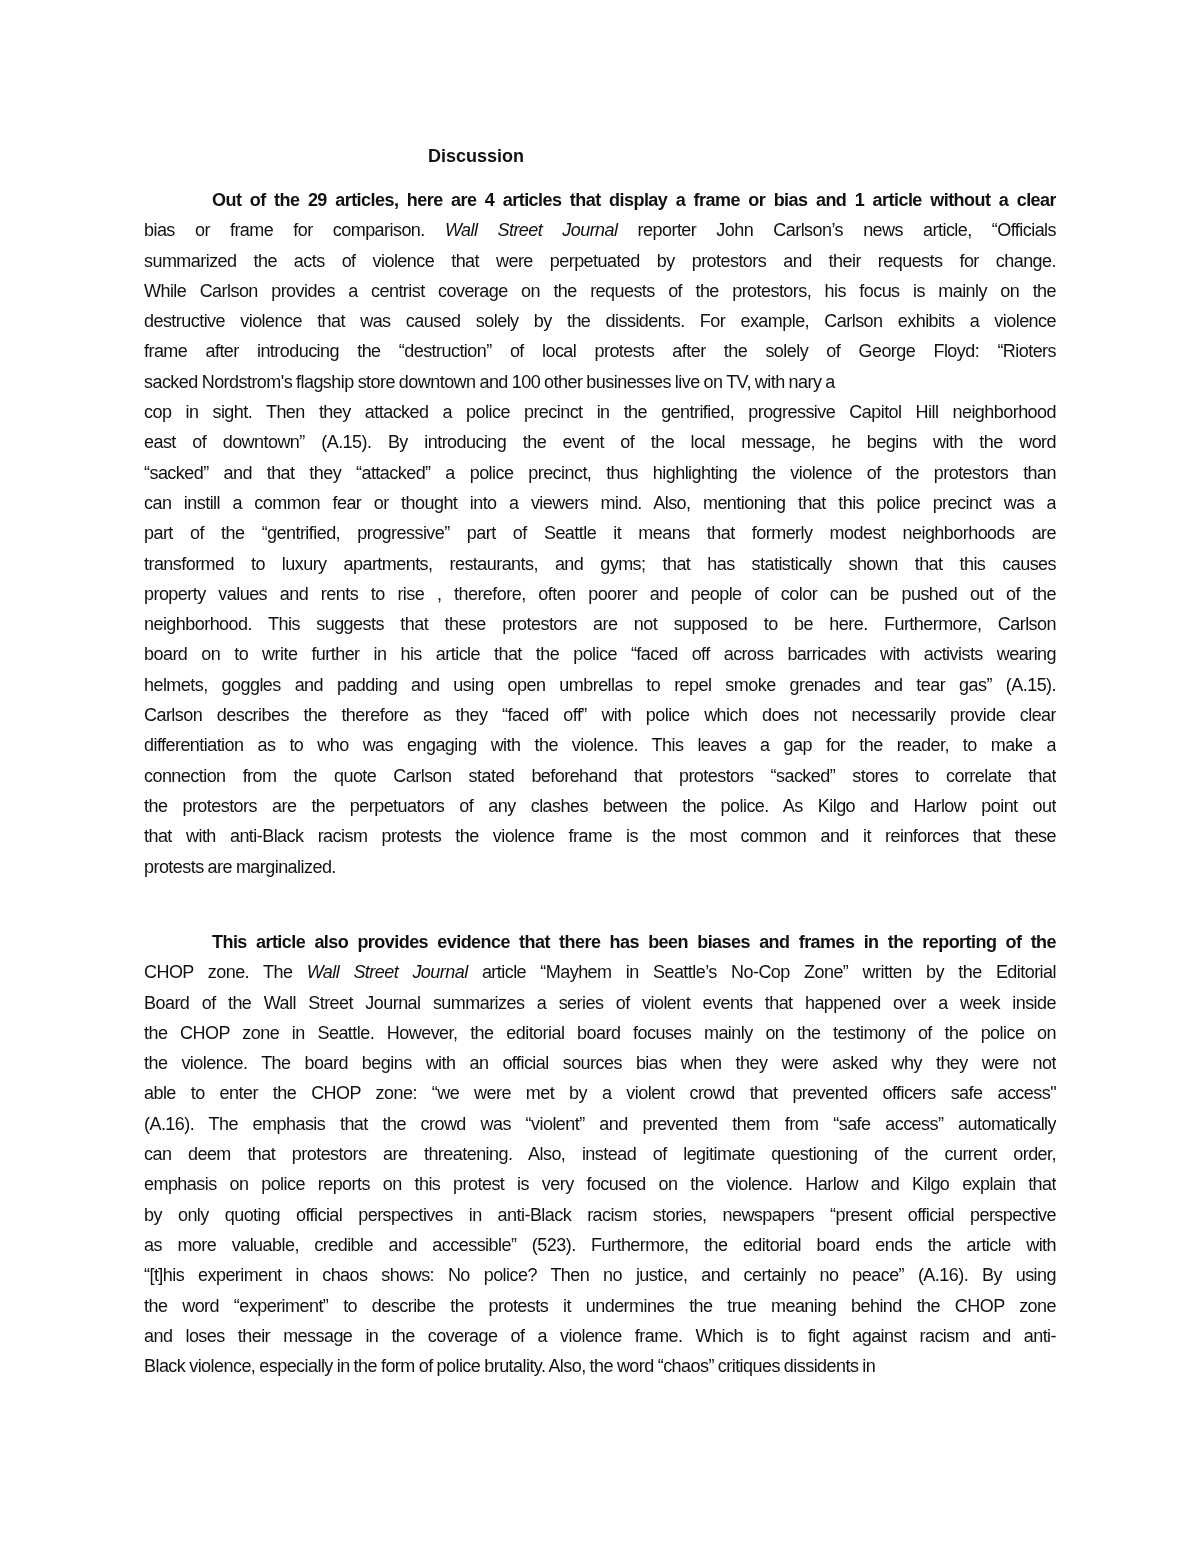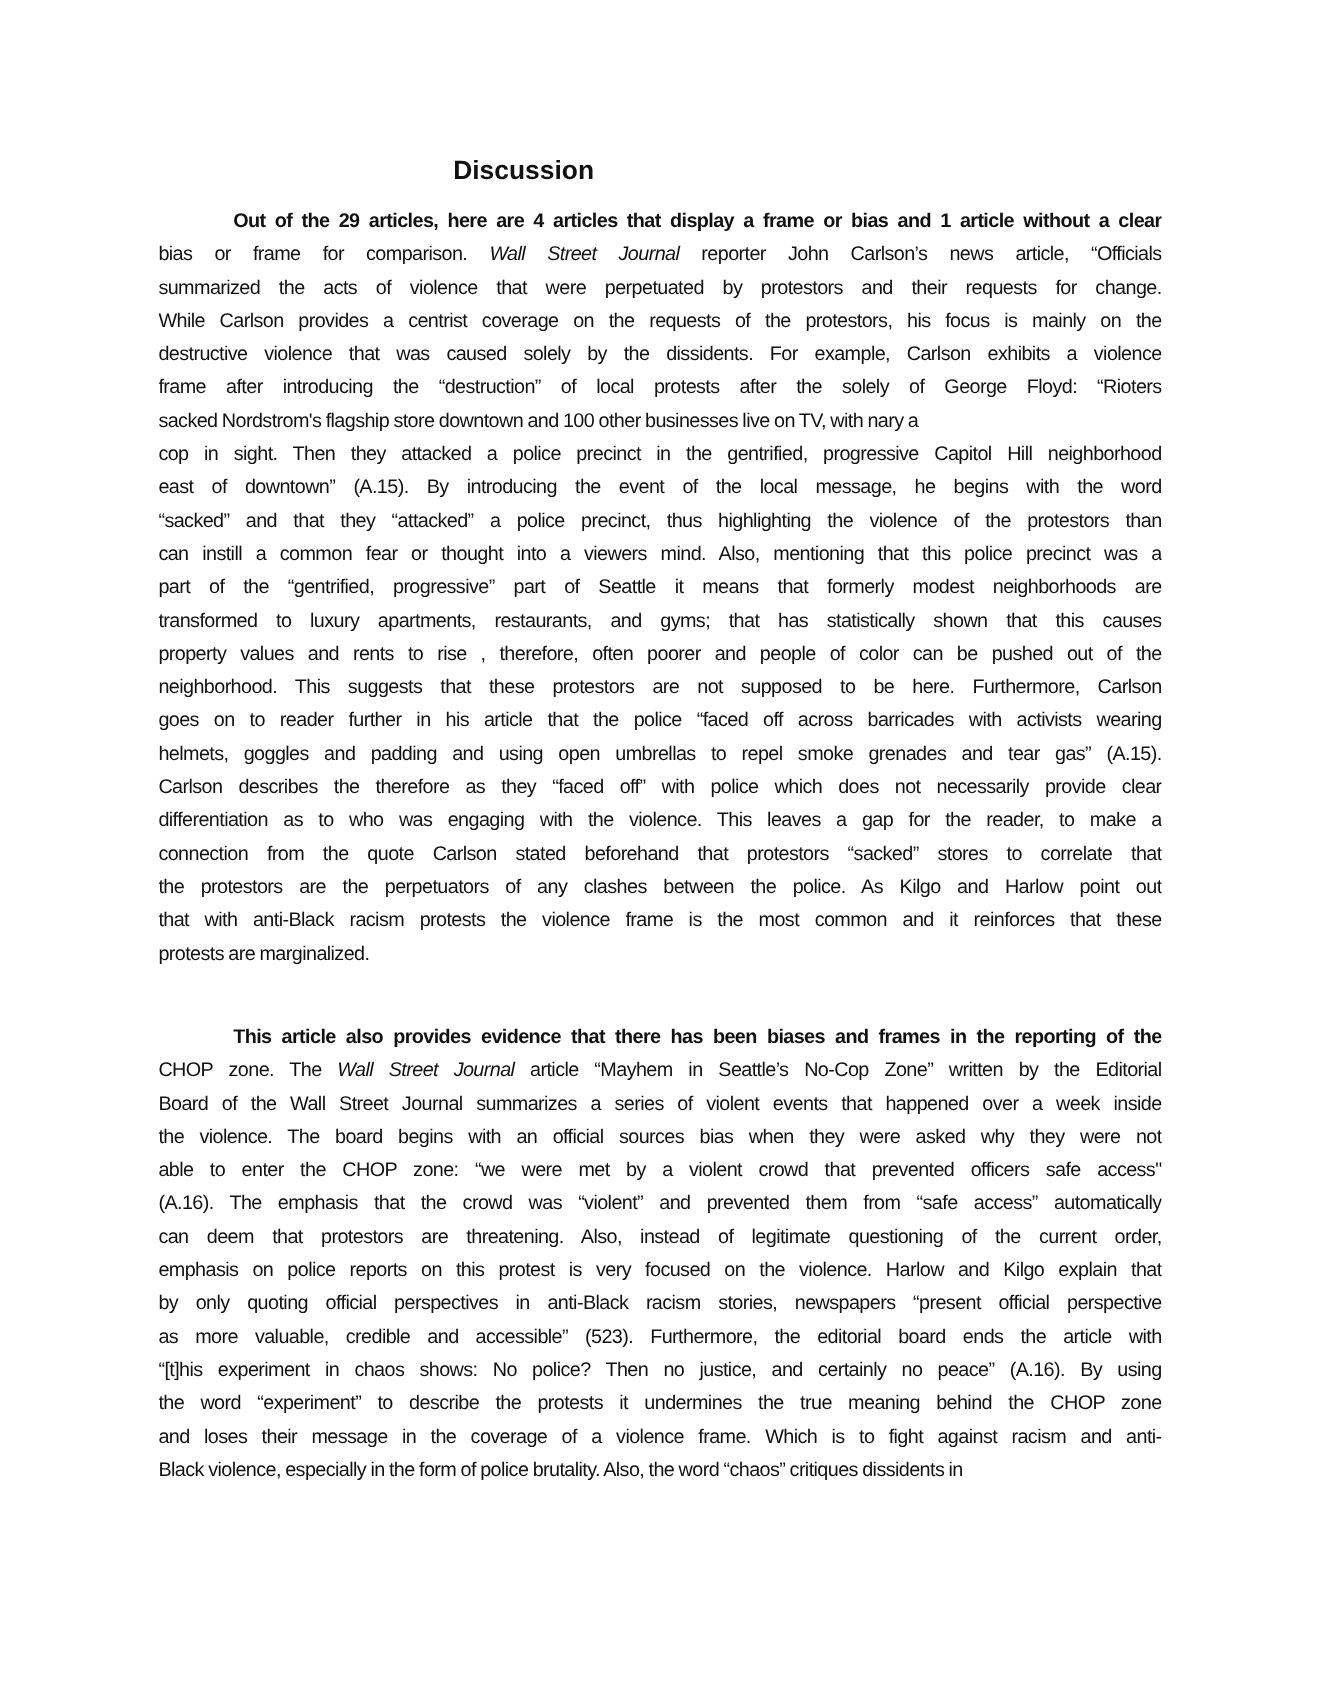--- a/index.html
+++ b/index.html
@@ -4,21 +4,21 @@
 <style>
   html, body { margin: 0; padding: 0; background: #ffffff; }
   body { width: 1200px; height: 1553px; position: relative; overflow: hidden; }
   .page {
     position: absolute; left: 0; top: 0; width: 1200px; height: 1553px;
     background: #ffffff; color: #111111;
     font-family: "Liberation Sans Narrow", "Liberation Sans", sans-serif;
   }
   .title {
     position: absolute; left: 0; width: 952px; top: 143px;
-    text-align: center; font-weight: bold; font-size: 24px; line-height: 26px;
+    text-align: center; font-weight: bold; font-size: 18px; line-height: 26px;
   }
   .para { position: absolute; left: 144px; width: 912px; }
   .line {
     height: 30.3px; line-height: 30.3px; font-size: 18px; white-space: nowrap;
     letter-spacing: -0.55px; word-spacing: -0.5px;
   }
   .line.indent { padding-left: 68px; font-weight: bold; }
   .line.justify { text-align: justify; text-align-last: justify; white-space: normal; overflow: hidden; }
   em { font-style: italic; }
 </style>
@@ -36,33 +36,34 @@
       <div class="line justify">frame after introducing the “destruction” of local protests after the solely of George Floyd: “Rioters</div>
       <div class="line">sacked Nordstrom's flagship store downtown and 100 other businesses live on TV, with nary a</div>
       <div class="line justify">cop in sight. Then they attacked a police precinct in the gentrified, progressive Capitol Hill neighborhood</div>
       <div class="line justify">east of downtown” (A.15). By introducing the event of the local message, he begins with the word</div>
       <div class="line justify">“sacked” and that they “attacked” a police precinct, thus highlighting the violence of the protestors than</div>
       <div class="line justify">can instill a common fear or thought into a viewers mind. Also, mentioning that this police precinct was a</div>
       <div class="line justify">part of the “gentrified, progressive” part of Seattle it means that formerly modest neighborhoods are</div>
       <div class="line justify">transformed to luxury apartments, restaurants, and gyms; that has statistically shown that this causes</div>
       <div class="line justify">property values and rents to rise , therefore, often poorer and people of color can be pushed out of the</div>
       <div class="line justify">neighborhood. This suggests that these protestors are not supposed to be here. Furthermore, Carlson</div>
-      <div class="line justify">goes on to reader further in his article that the police “faced off across barricades with activists wearing</div>
+      <div class="line justify">board on to write further in his article that the police “faced off across barricades with activists wearing</div>
       <div class="line justify">helmets, goggles and padding and using open umbrellas to repel smoke grenades and tear gas” (A.15).</div>
       <div class="line justify">Carlson describes the therefore as they “faced off” with police which does not necessarily provide clear</div>
       <div class="line justify">differentiation as to who was engaging with the violence. This leaves a gap for the reader, to make a</div>
       <div class="line justify">connection from the quote Carlson stated beforehand that protestors “sacked” stores to correlate that</div>
       <div class="line justify">the protestors are the perpetuators of any clashes between the police. As Kilgo and Harlow point out</div>
       <div class="line justify">that with anti-Black racism protests the violence frame is the most common and it reinforces that these</div>
       <div class="line">protests are marginalized.</div>
     </div>
   <div class="para" id="p1" style="top:927px;">
       <div class="line indent justify">This article also provides evidence that there has been biases and frames in the reporting of the</div>
       <div class="line justify">CHOP zone. The <em>Wall Street Journal</em> article “Mayhem in Seattle’s No-Cop Zone” written by the Editorial</div>
       <div class="line justify">Board of the Wall Street Journal summarizes a series of violent events that happened over a week inside</div>
+      <div class="line justify">the CHOP zone in Seattle. However, the editorial board focuses mainly on the testimony of the police on</div>
       <div class="line justify">the violence. The board begins with an official sources bias when they were asked why they were not</div>
       <div class="line justify">able to enter the CHOP zone: “we were met by a violent crowd that prevented officers safe access"</div>
       <div class="line justify">(A.16). The emphasis that the crowd was “violent” and prevented them from “safe access” automatically</div>
       <div class="line justify">can deem that protestors are threatening. Also, instead of legitimate questioning of the current order,</div>
       <div class="line justify">emphasis on police reports on this protest is very focused on the violence. Harlow and Kilgo explain that</div>
       <div class="line justify">by only quoting official perspectives in anti-Black racism stories, newspapers “present official perspective</div>
       <div class="line justify">as more valuable, credible and accessible” (523). Furthermore, the editorial board ends the article with</div>
       <div class="line justify">“[t]his experiment in chaos shows: No police? Then no justice, and certainly no peace” (A.16).  By using</div>
       <div class="line justify">the word “experiment” to describe the protests it undermines the true meaning behind the CHOP zone</div>
       <div class="line justify">and loses their message in the coverage of a violence frame.  Which is to fight against racism and anti-</div>

